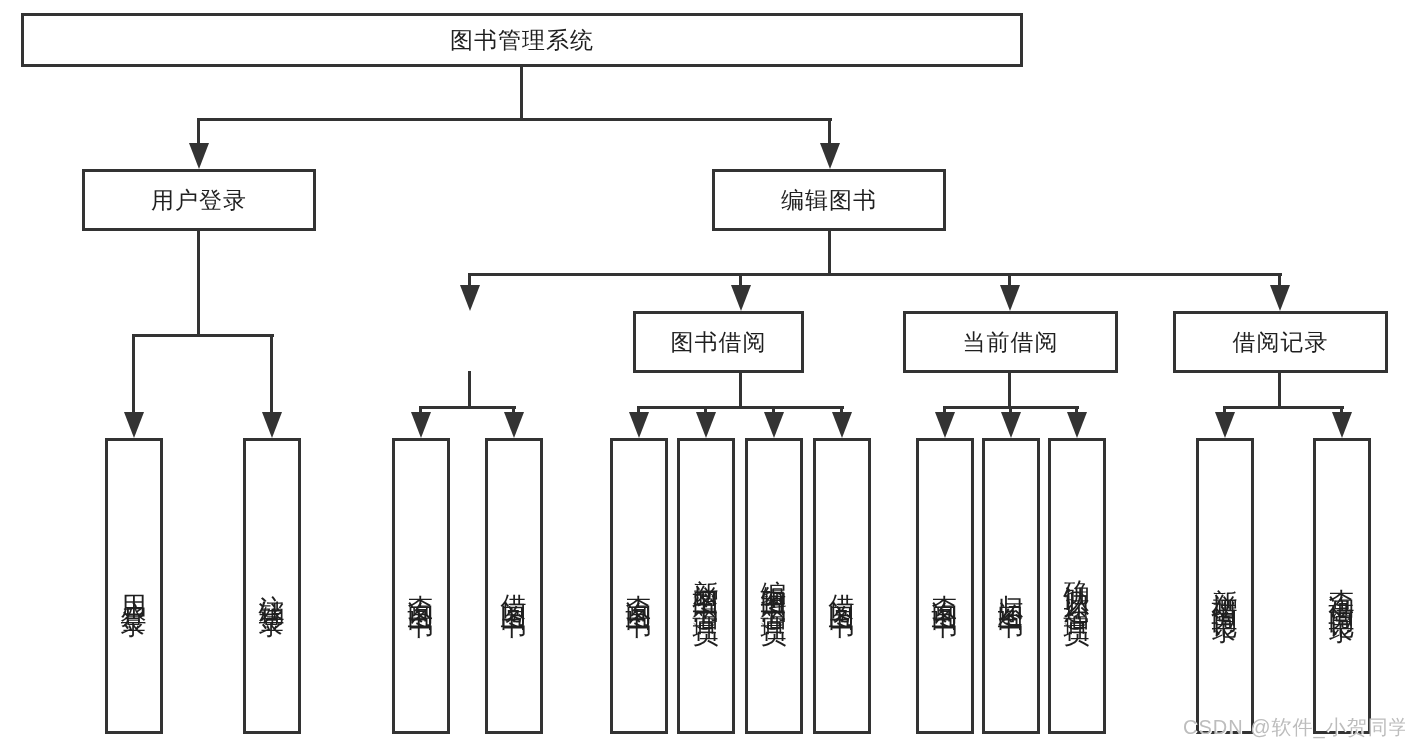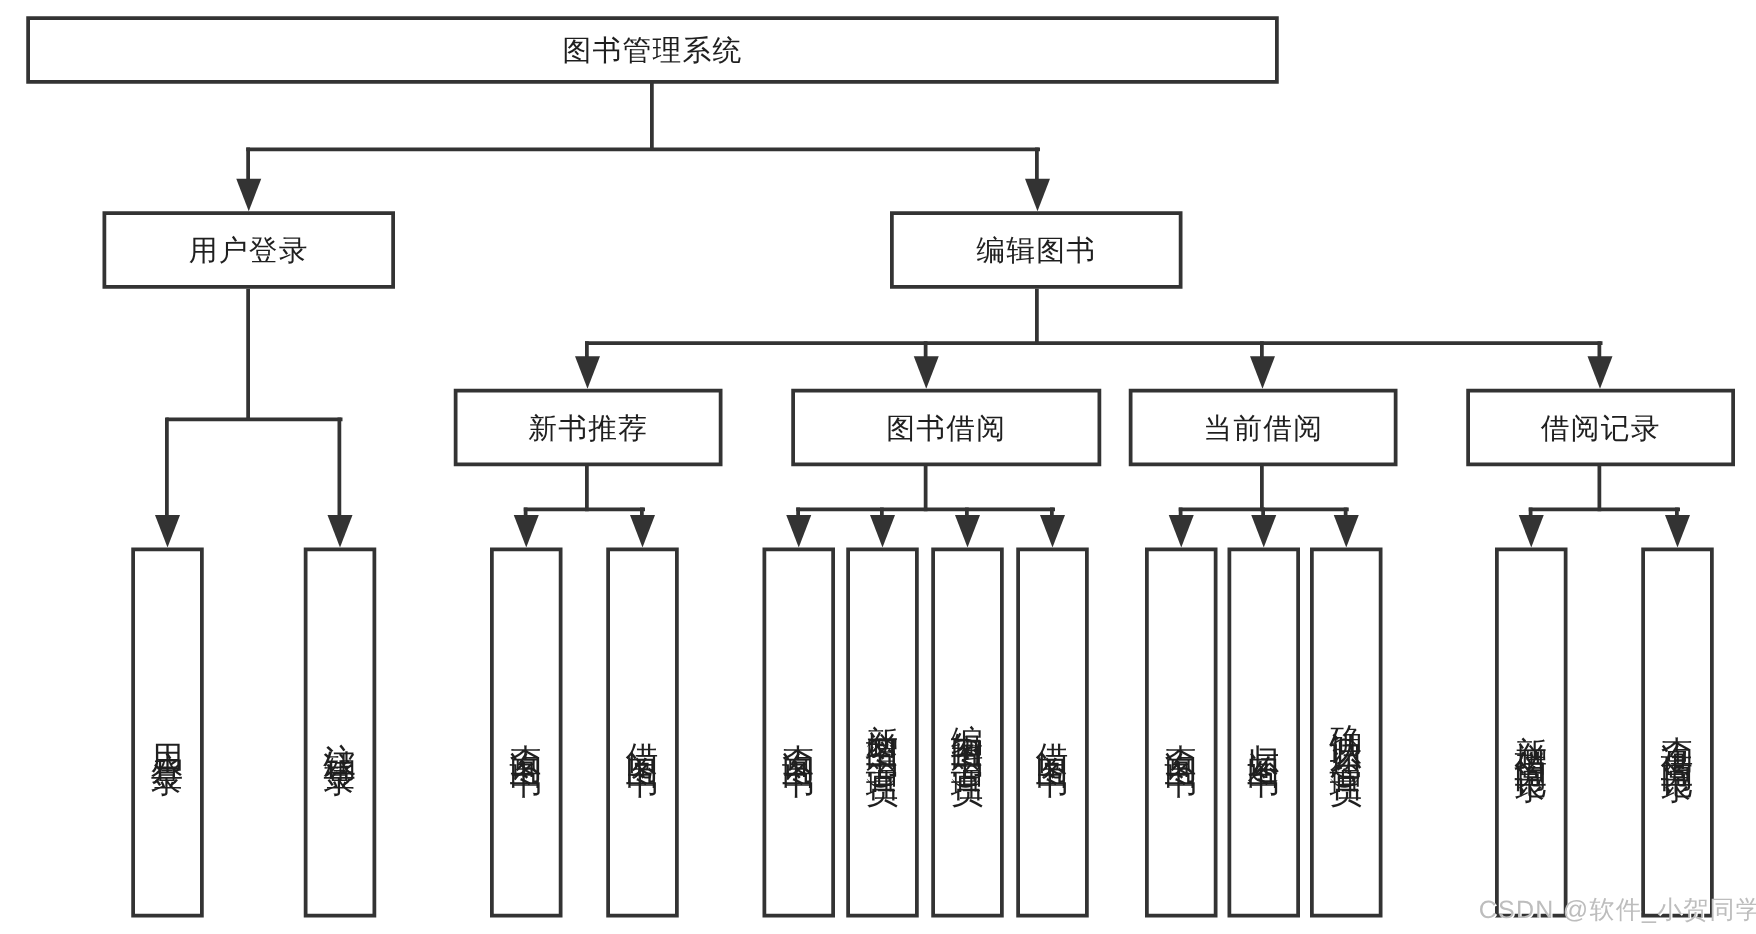--- a/index.html
+++ b/index.html
@@ -63,24 +63,21 @@
   <div class="hl" style="left:468px;top:273px;width:814px;"></div>
   <div class="vl" style="left:468px;top:273px;height:14px;"></div>
   <div class="ah" style="left:460px;top:285px;"></div>
   <div class="vl" style="left:739px;top:273px;height:14px;"></div>
   <div class="ah" style="left:731px;top:285px;"></div>
   <div class="vl" style="left:1008px;top:273px;height:14px;"></div>
   <div class="ah" style="left:1000px;top:285px;"></div>
   <div class="vl" style="left:1278px;top:273px;height:14px;"></div>
   <div class="ah" style="left:1270px;top:285px;"></div>
 
-  <div class="node node-h" style="left:363px;top:311px;width:215px;height:62px;">
-    <span>新书推荐</span>
-  </div>
-  <div class="node node-h" style="left:633px;top:311px;width:248px;height:62px;">
+  <div class="node node-h" style="left:633px;top:311px;width:171px;height:62px;">
     <span>图书借阅</span>
   </div>
   <div class="node node-h" style="left:903px;top:311px;width:215px;height:62px;">
     <span>当前借阅</span>
   </div>
   <div class="node node-h" style="left:1173px;top:311px;width:215px;height:62px;">
     <span>借阅记录</span>
   </div>
 
   <div class="vl" style="left:468px;top:371px;height:38px;"></div>

